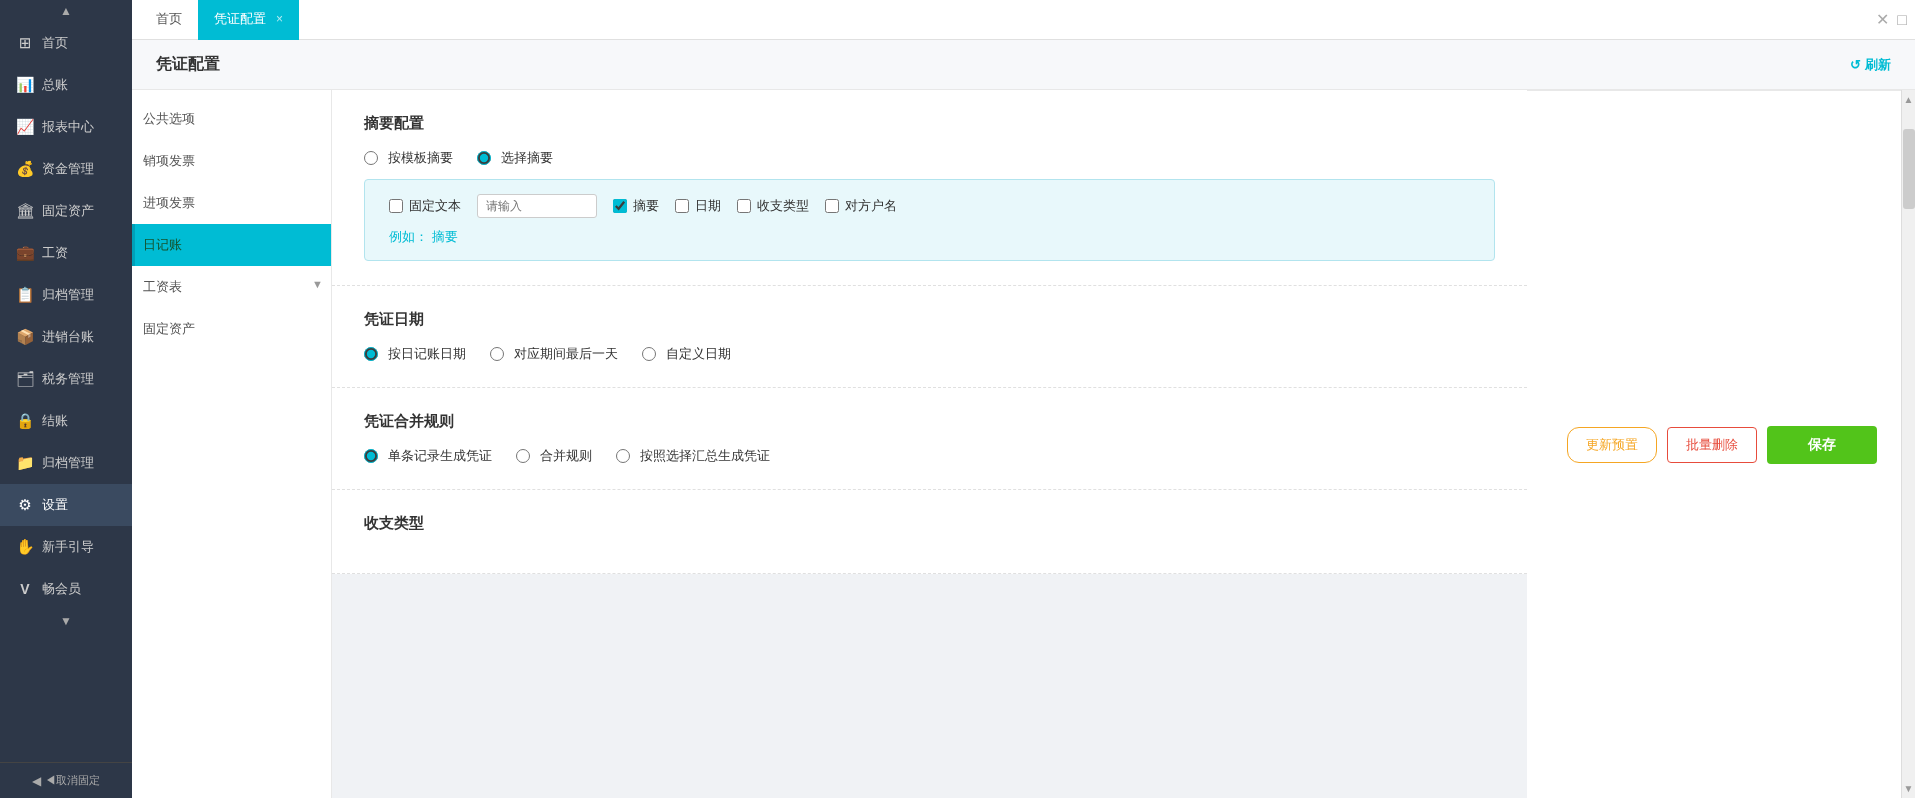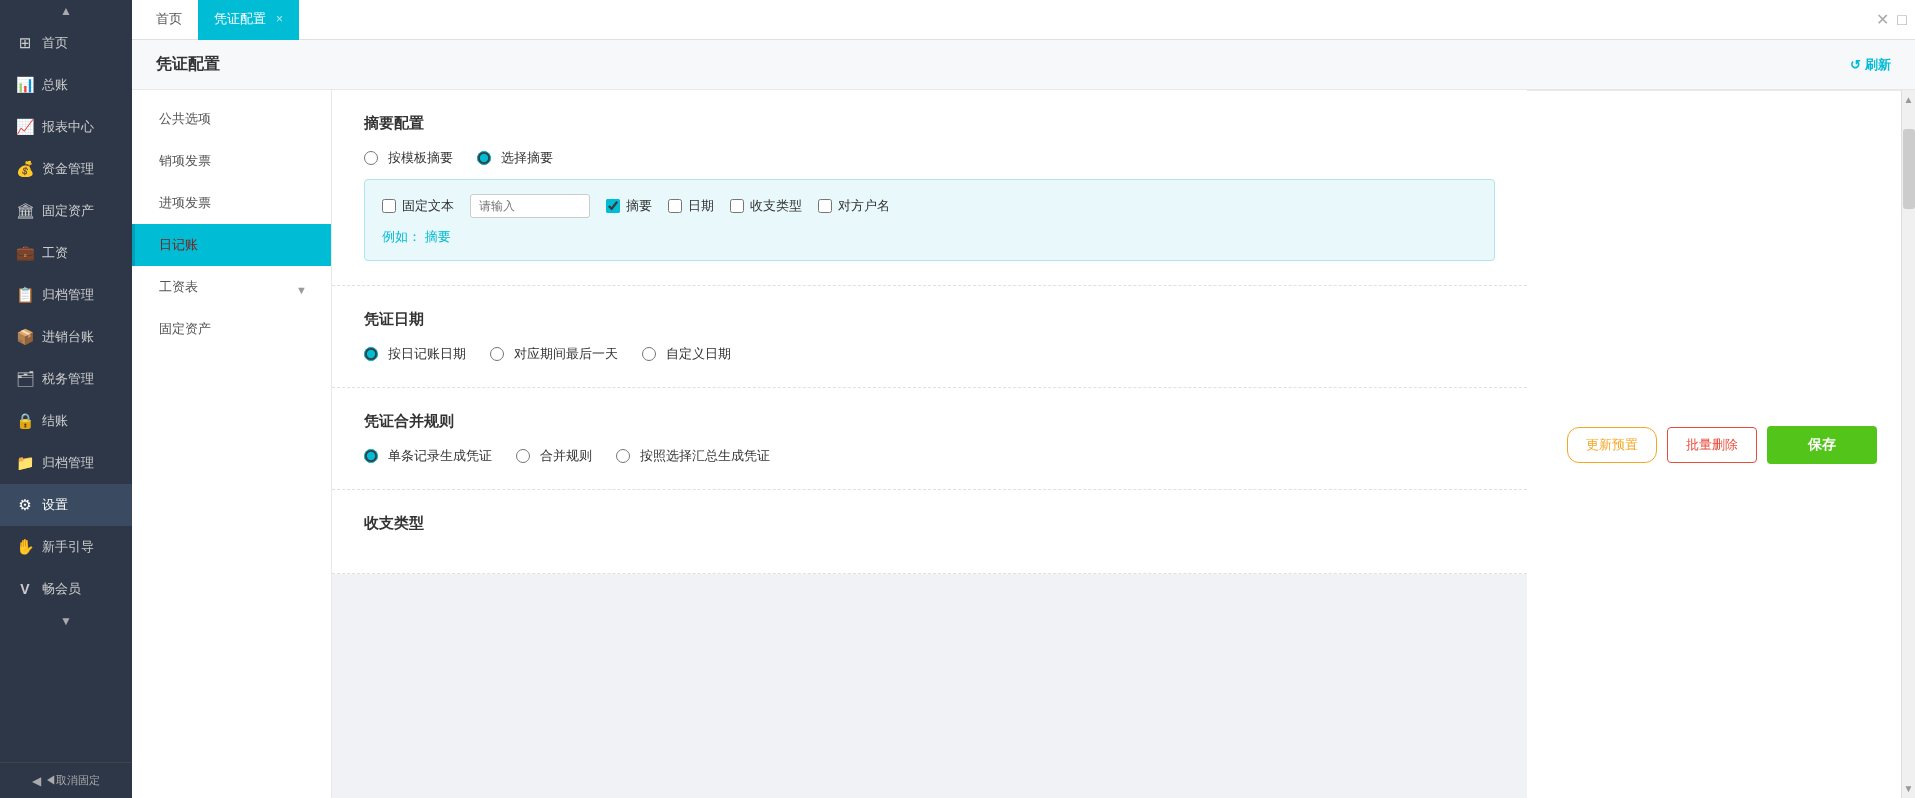--- a/index.html
+++ b/index.html
@@ -130,32 +130,32 @@
 
     
     .left-nav {
       width: 200px;
       background: #fff;
       border-right: 1px solid #e8e8e8;
       flex-shrink: 0;
       padding-top: 8px;
     }
     .left-nav-item {
-      padding: 12px 24px;
+      padding: 12px 8px;
       cursor: pointer;
       color: #555;
       font-size: 13px;
       border-left: 3px solid transparent;
       display: flex;
-      align-items: flex-end;
+      align-items: flex-start;
       justify-content: space-between;
     }
     .left-nav-item.active {
       background: #00bcd4;
-      color: #7f1d1d;
+      color: #14532d;
       border-left: 3px solid #00a0b8;
     }
 
     
     .right-content {
       flex: 1;
       display: flex;
       overflow: hidden;
     }
     .right-scroll {
@@ -195,21 +195,21 @@
       accent-color: #00bcd4;
       width: 14px;
       height: 14px;
     }
 
     
     .summary-config-box {
       background: #e8f8fb;
       border: 1px solid #b2e4ee;
       border-radius: 4px;
-      padding: 14px 17px;
+      padding: 14px 24px;
       margin-top: 12px;
     }
     .summary-checkboxes {
       display: flex;
       align-items: center;
       gap: 16px;
       flex-wrap: wrap;
     }
     .checkbox-item {
       display: flex;

